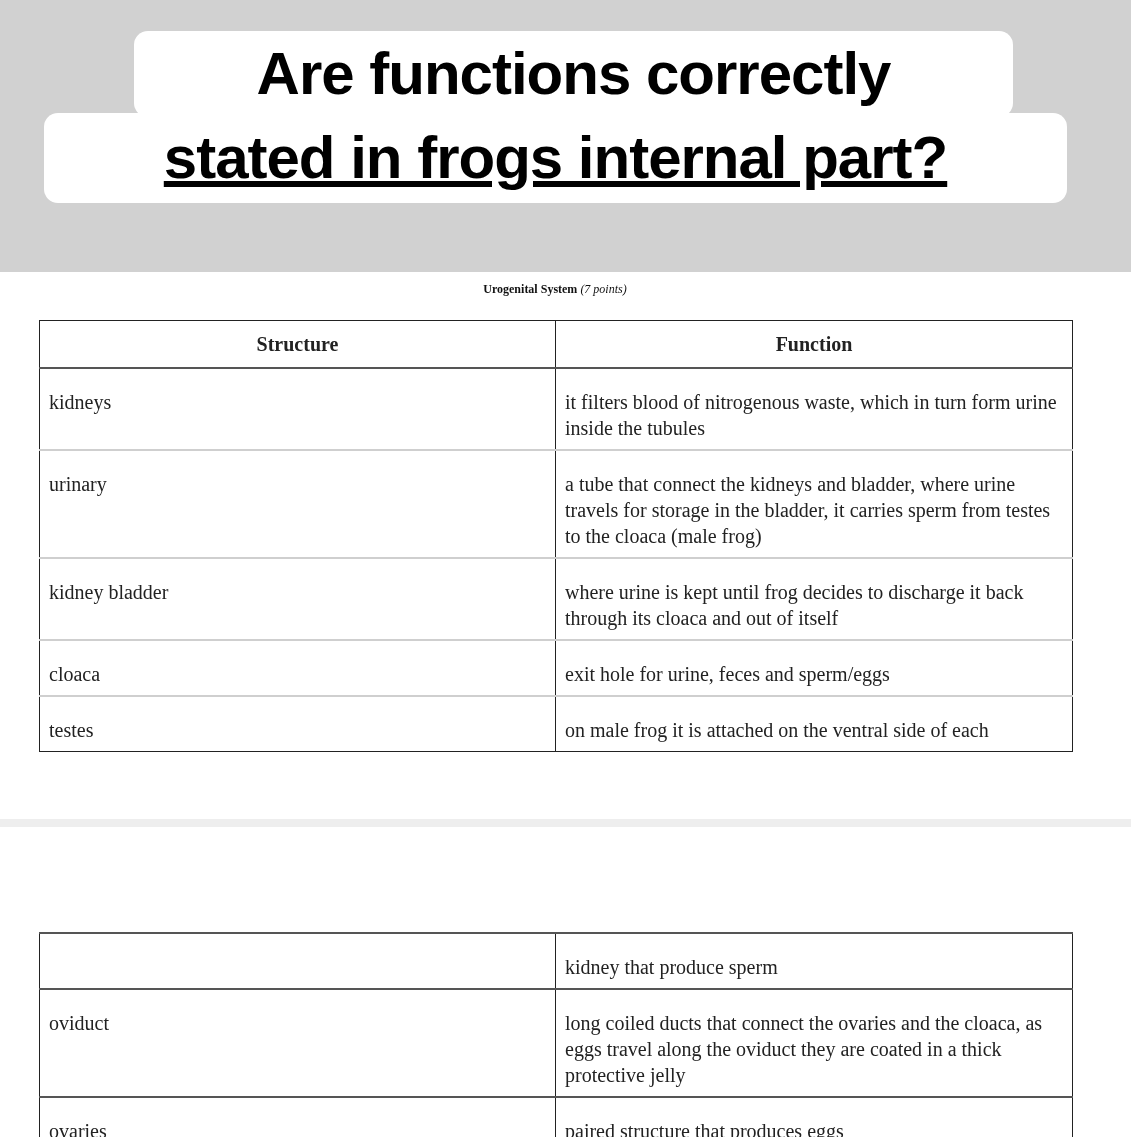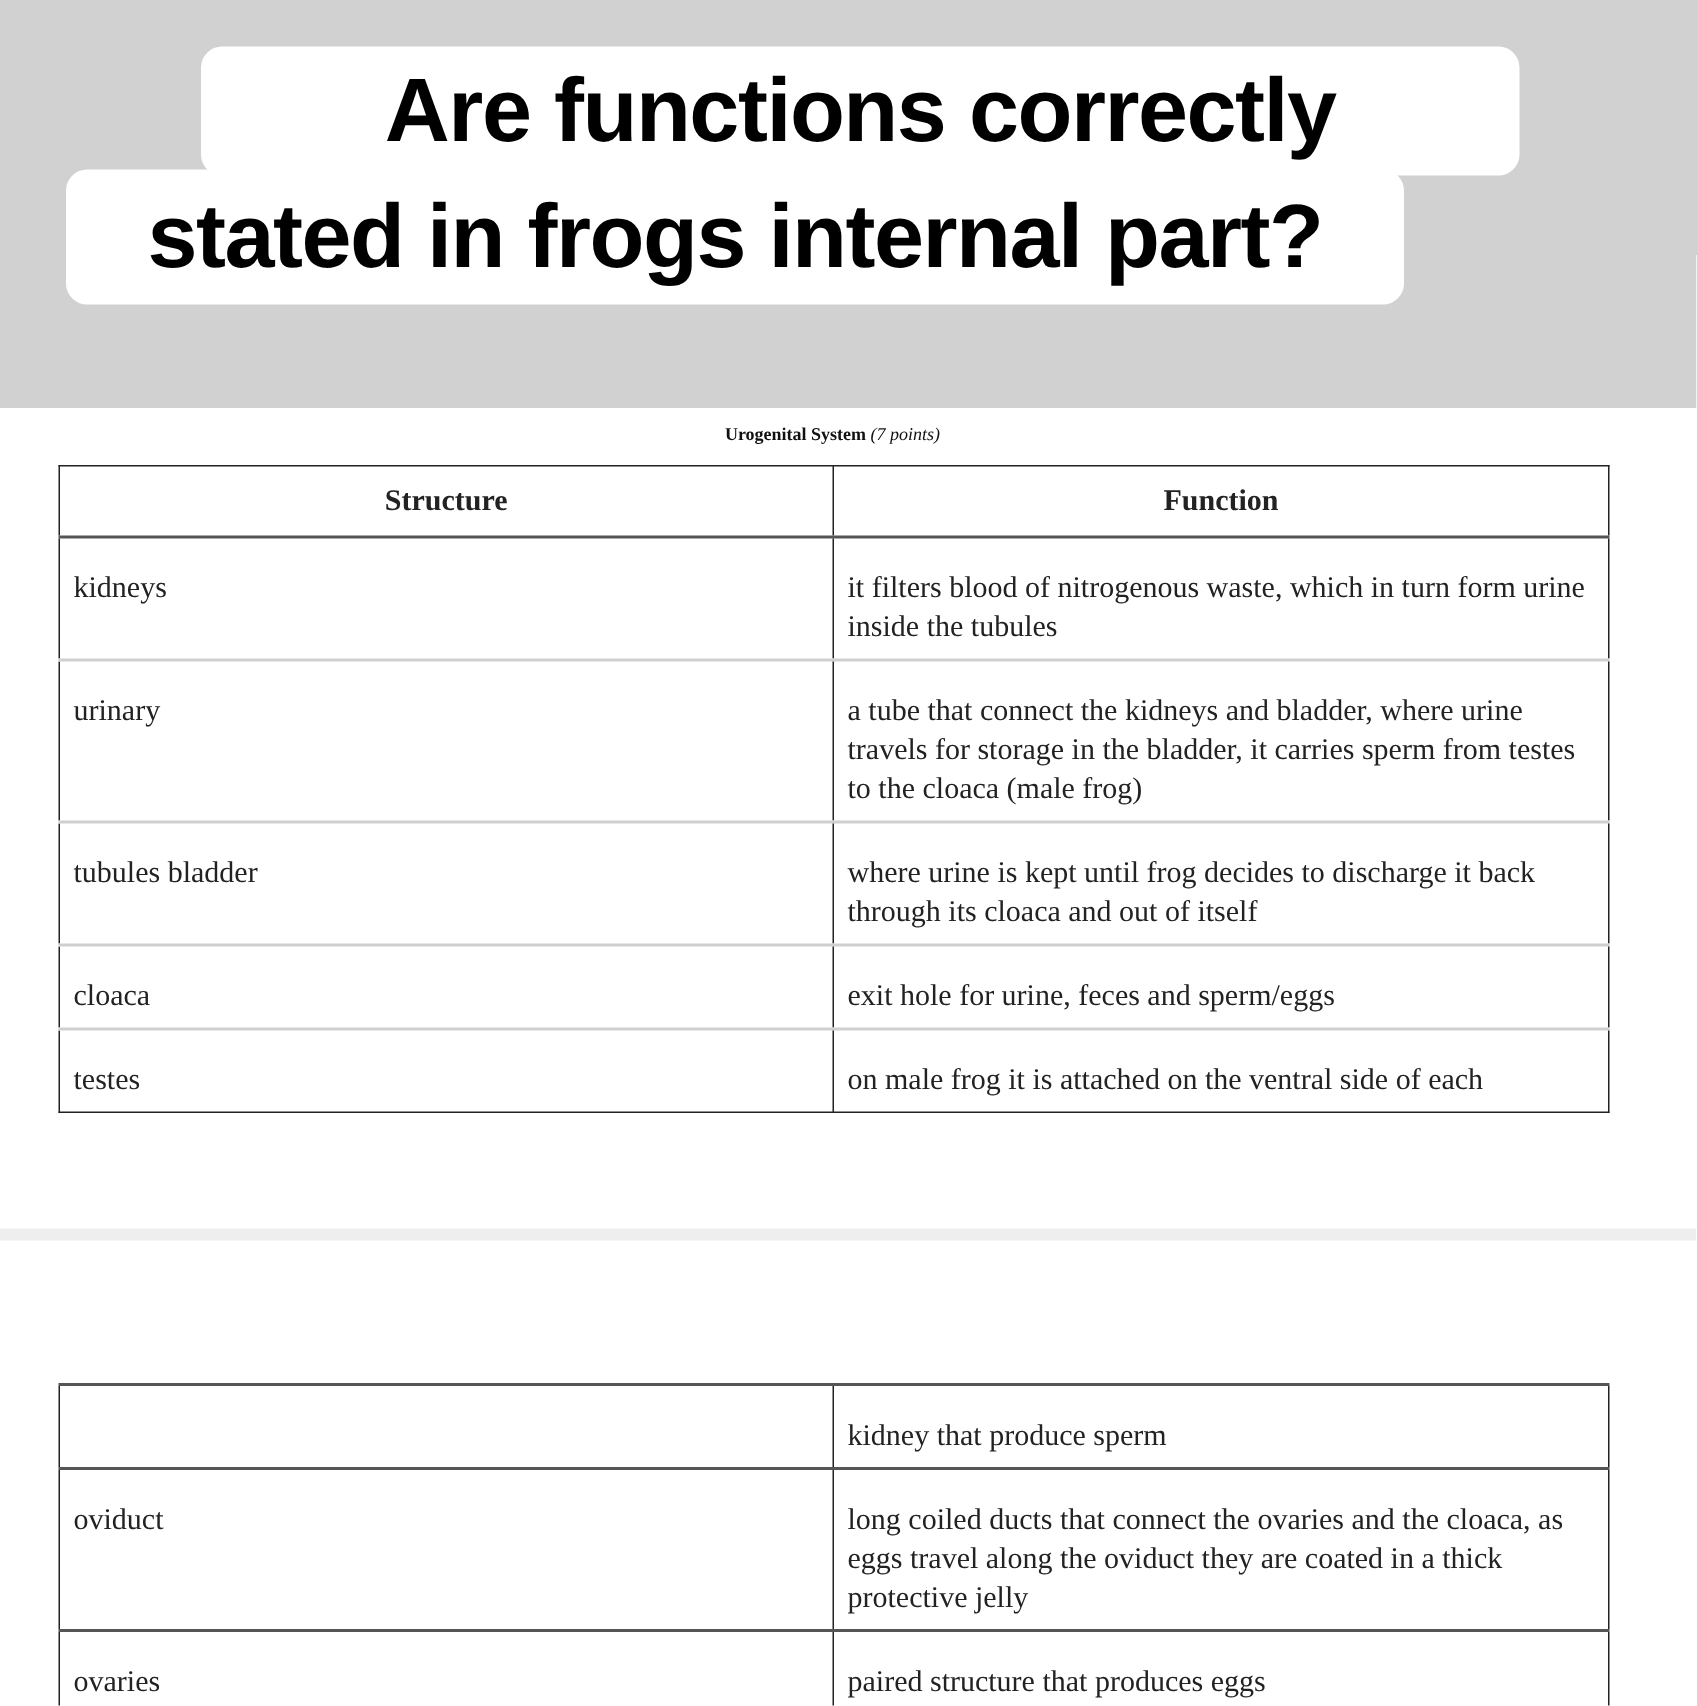--- a/index.html
+++ b/index.html
@@ -1,24 +1,24 @@
 <!DOCTYPE html>
 <html><head>
   <meta charset="utf-8">
   <style>
     html, body { margin: 0; padding: 0; }
     body { width: 1131px; height: 1137px; background: #ffffff; position: relative; overflow: hidden; font-family: "Liberation Serif", serif; }
     .banner { position: absolute; left: 0; top: 0; width: 1131px; height: 272px; background: #d1d1d1; }
     .title-line { position: absolute; background: #ffffff; border-radius: 14px; font-family: "Liberation Sans", sans-serif; font-weight: bold; color: #000; text-align: center; white-space: nowrap; letter-spacing: -1px; }
     .title-line.l1 { left: 134px; top: 31px; width: 879px; height: 86px; font-size: 60px; line-height: 86px; }
-    .title-line.l2 { left: 44px; top: 113px; width: 892px; height: 90px; font-size: 60px; line-height: 90px; }
+    .title-line.l2 { left: 44px; top: 113px; width: 1023px; height: 90px; font-size: 60px; line-height: 90px; text-decoration: underline; }
     .section-title { position: absolute; left: 0; top: 282px; width: 1110px; text-align: center; font-size: 12px; color: #111; }
     .section-title b { font-weight: bold; }
     .section-title i { font-style: italic; }
-    table.doc { position: absolute; left: 39px; width: 1033px; border-collapse: collapse; table-layout: fixed; font-size: 20px; color: #222; }
+    table.doc { position: absolute; left: 39px; width: 1033px; border-collapse: collapse; table-layout: fixed; font-size: 20px; color: #222; margin-top: 10px; }
     table.doc td, table.doc th { border: 1px solid #222; vertical-align: top; padding: 20px 9px 8px 9px; line-height: 26px; }
     table.doc tr + tr td { border-top: 2px solid #cfcfcf; }
     table.doc col.c1 { width: 516px; }
     table.doc col.c2 { width: 517px; }
     table.doc th { font-weight: bold; text-align: center; padding: 10px 9px 10px 9px; }
     table.doc thead tr th { border-bottom: 2px solid #555; }
     #t1 { top: 310px; }
     #t2 { top: 922px; border-radius: 11px; }
     #t2 td { border-top: 2px solid #555; }
     .gap-band { position: absolute; left: 0; top: 819px; width: 1131px; height: 8px; background: #eeeeee; }
@@ -50,21 +50,21 @@
   <tbody>
     <tr>
       <td>kidneys</td>
       <td>it filters blood of nitrogenous waste, which in turn form urine inside the tubules</td>
     </tr>
     <tr>
       <td>urinary</td>
       <td>a tube that connect the kidneys and bladder, where urine travels for storage in the bladder, it carries sperm from testes to the cloaca (male frog)</td>
     </tr>
     <tr>
-      <td>tubules bladder</td>
+      <td>kidney bladder</td>
       <td>where urine is kept until frog decides to discharge it back through its cloaca and out of itself</td>
     </tr>
     <tr>
       <td>cloaca</td>
       <td>exit hole for urine, feces and sperm/eggs</td>
     </tr>
     <tr>
       <td>testes</td>
       <td>on male frog it is attached on the ventral side of each</td>
     </tr>

